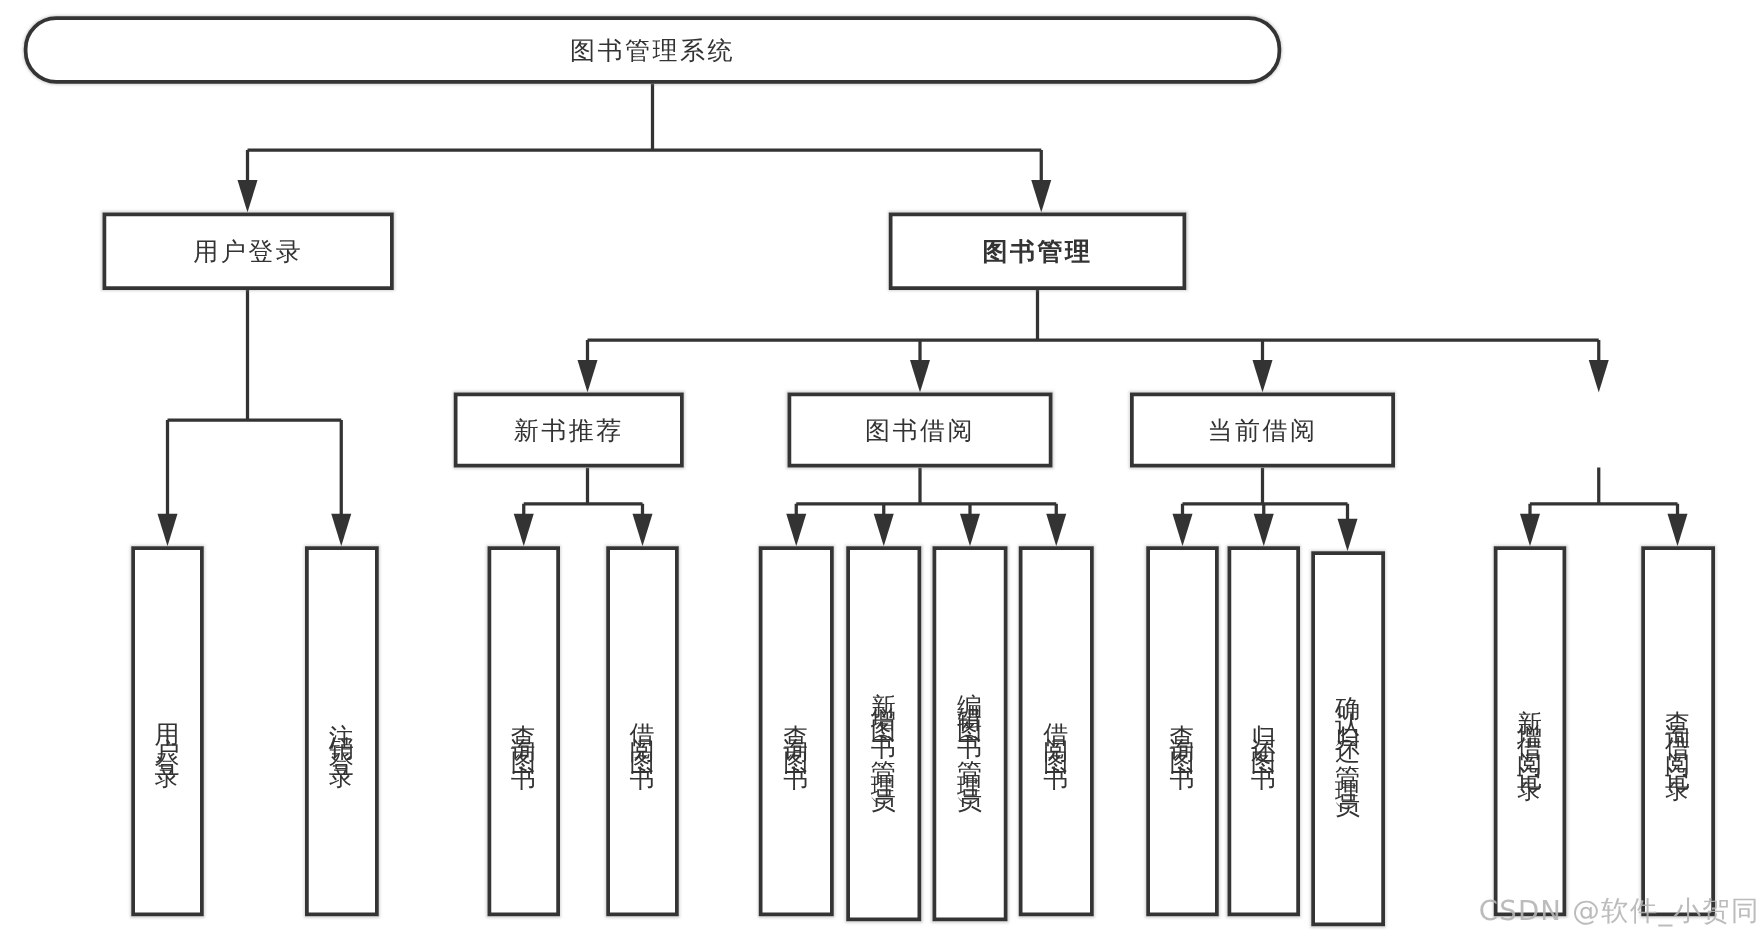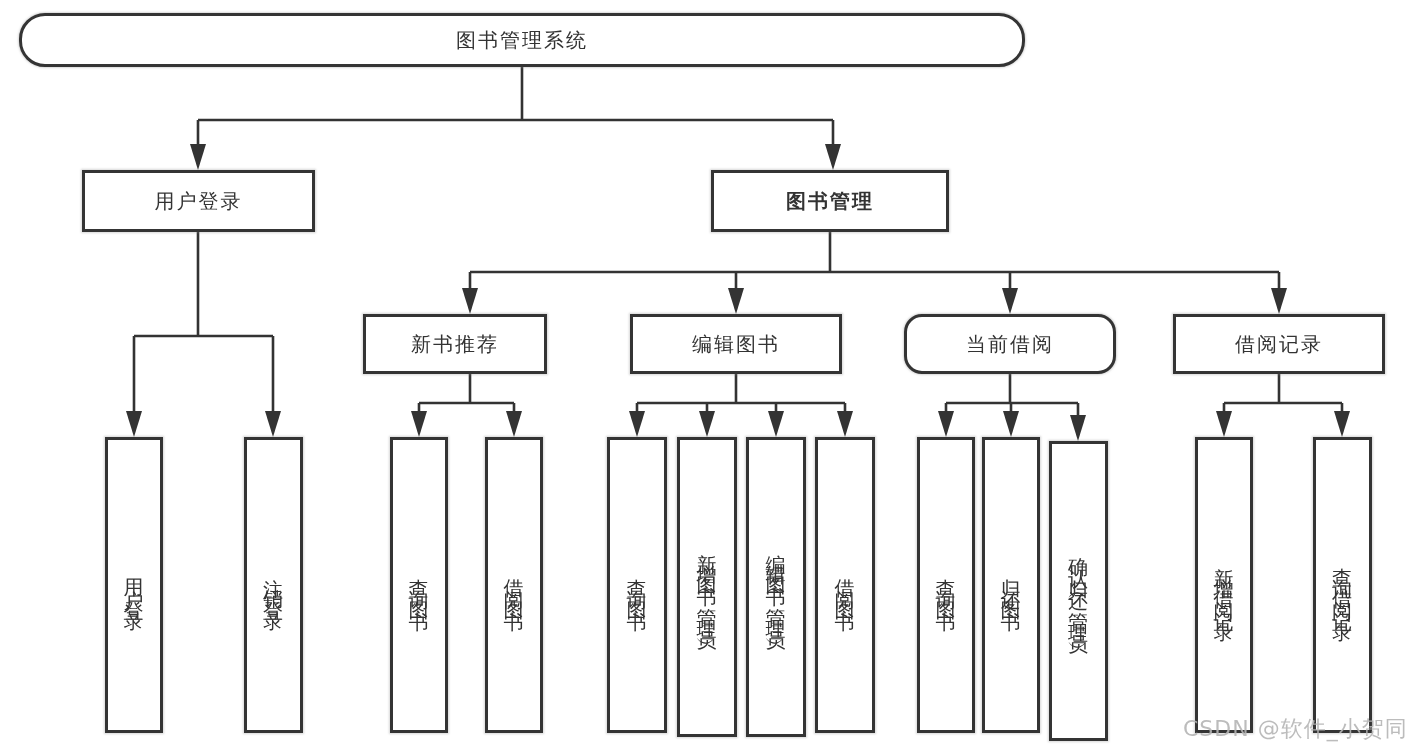--- a/index.html
+++ b/index.html
@@ -104,27 +104,24 @@
     <span>用户登录</span>
   </div>
   <div class="node h-node" style="left:711px;top:170px;width:238px;height:62px;font-weight:bold;">
     <span>图书管理</span>
   </div>
 
   <div class="node h-node" style="left:363px;top:314px;width:184px;height:60px;">
     <span>新书推荐</span>
   </div>
   <div class="node h-node" style="left:630px;top:314px;width:212px;height:60px;">
-    <span>编辑图书</span>
+    <span>图书借阅</span>
   </div>
-  <div class="node h-node" style="left:904px;top:314px;width:212px;height:60px;border-radius:18px;">
+  <div class="node h-node" style="left:904px;top:314px;width:212px;height:60px;">
     <span>当前借阅</span>
-  </div>
-  <div class="node h-node" style="left:1173px;top:314px;width:212px;height:60px;">
-    <span>借阅记录</span>
   </div>
 
   <div class="node v-node" style="left:105px;top:437px;width:58px;height:296px;">
     <span class="v-text">用户登录</span>
   </div>
   <div class="node v-node" style="left:244px;top:437px;width:59px;height:296px;">
     <span class="v-text">注销登录</span>
   </div>
 
   <div class="node v-node" style="left:390px;top:437px;width:58px;height:296px;">

